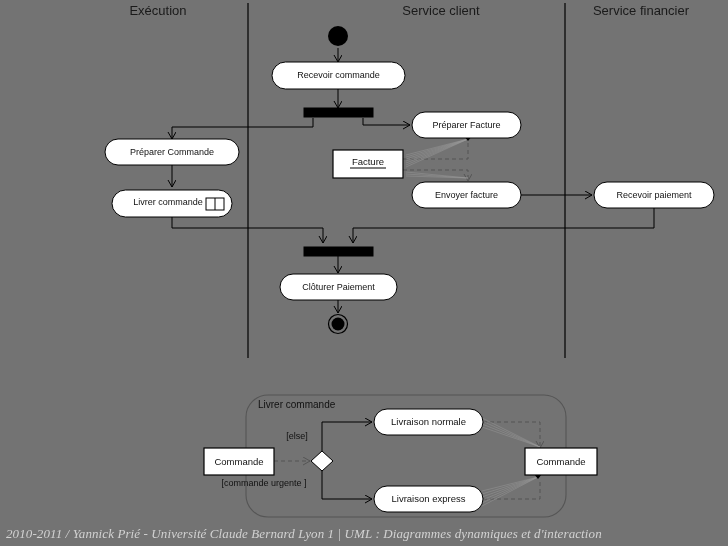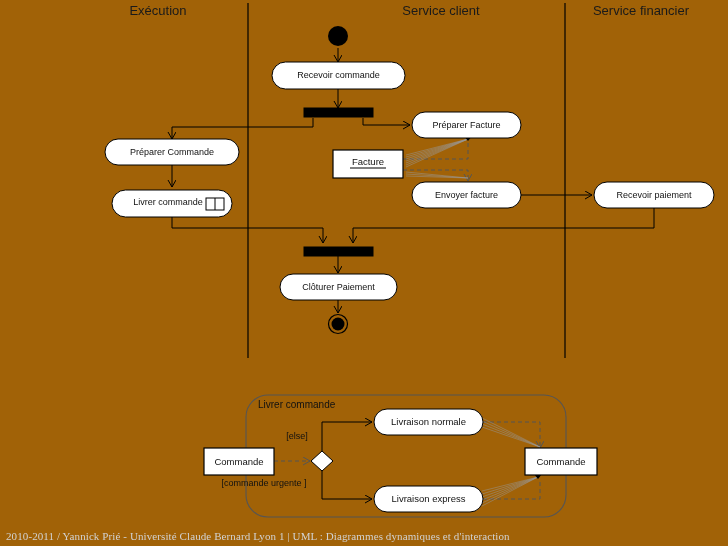--- a/index.html
+++ b/index.html
@@ -7,21 +7,21 @@
     padding: 0;
     background: #ffffff;
   }
   body {
     font-family: "Liberation Sans", sans-serif;
   }
   #page {
     position: relative;
     width: 728px;
     height: 546px;
-    background: #a16207;
+    background: #737373;
     overflow: hidden;
   }
   #diagram-svg {
     position: absolute;
     left: 0;
     top: 0;
     width: 728px;
     height: 546px;
   }
   .swimlane-title {
@@ -117,21 +117,22 @@
   .rake {
     fill: none;
     stroke: #000000;
     stroke-width: 1;
   }
   .footer {
     position: absolute;
     left: 6px;
     bottom: 4px;
     font-family: "Liberation Serif", serif;
-    font-size: 11px;
+    font-style: italic;
+    font-size: 13px;
     color: #d2d2d2;
     letter-spacing: 0.1px;
     white-space: nowrap;
   }
 </style>
 </head>
 <body>
 
 <div id="page">
 

